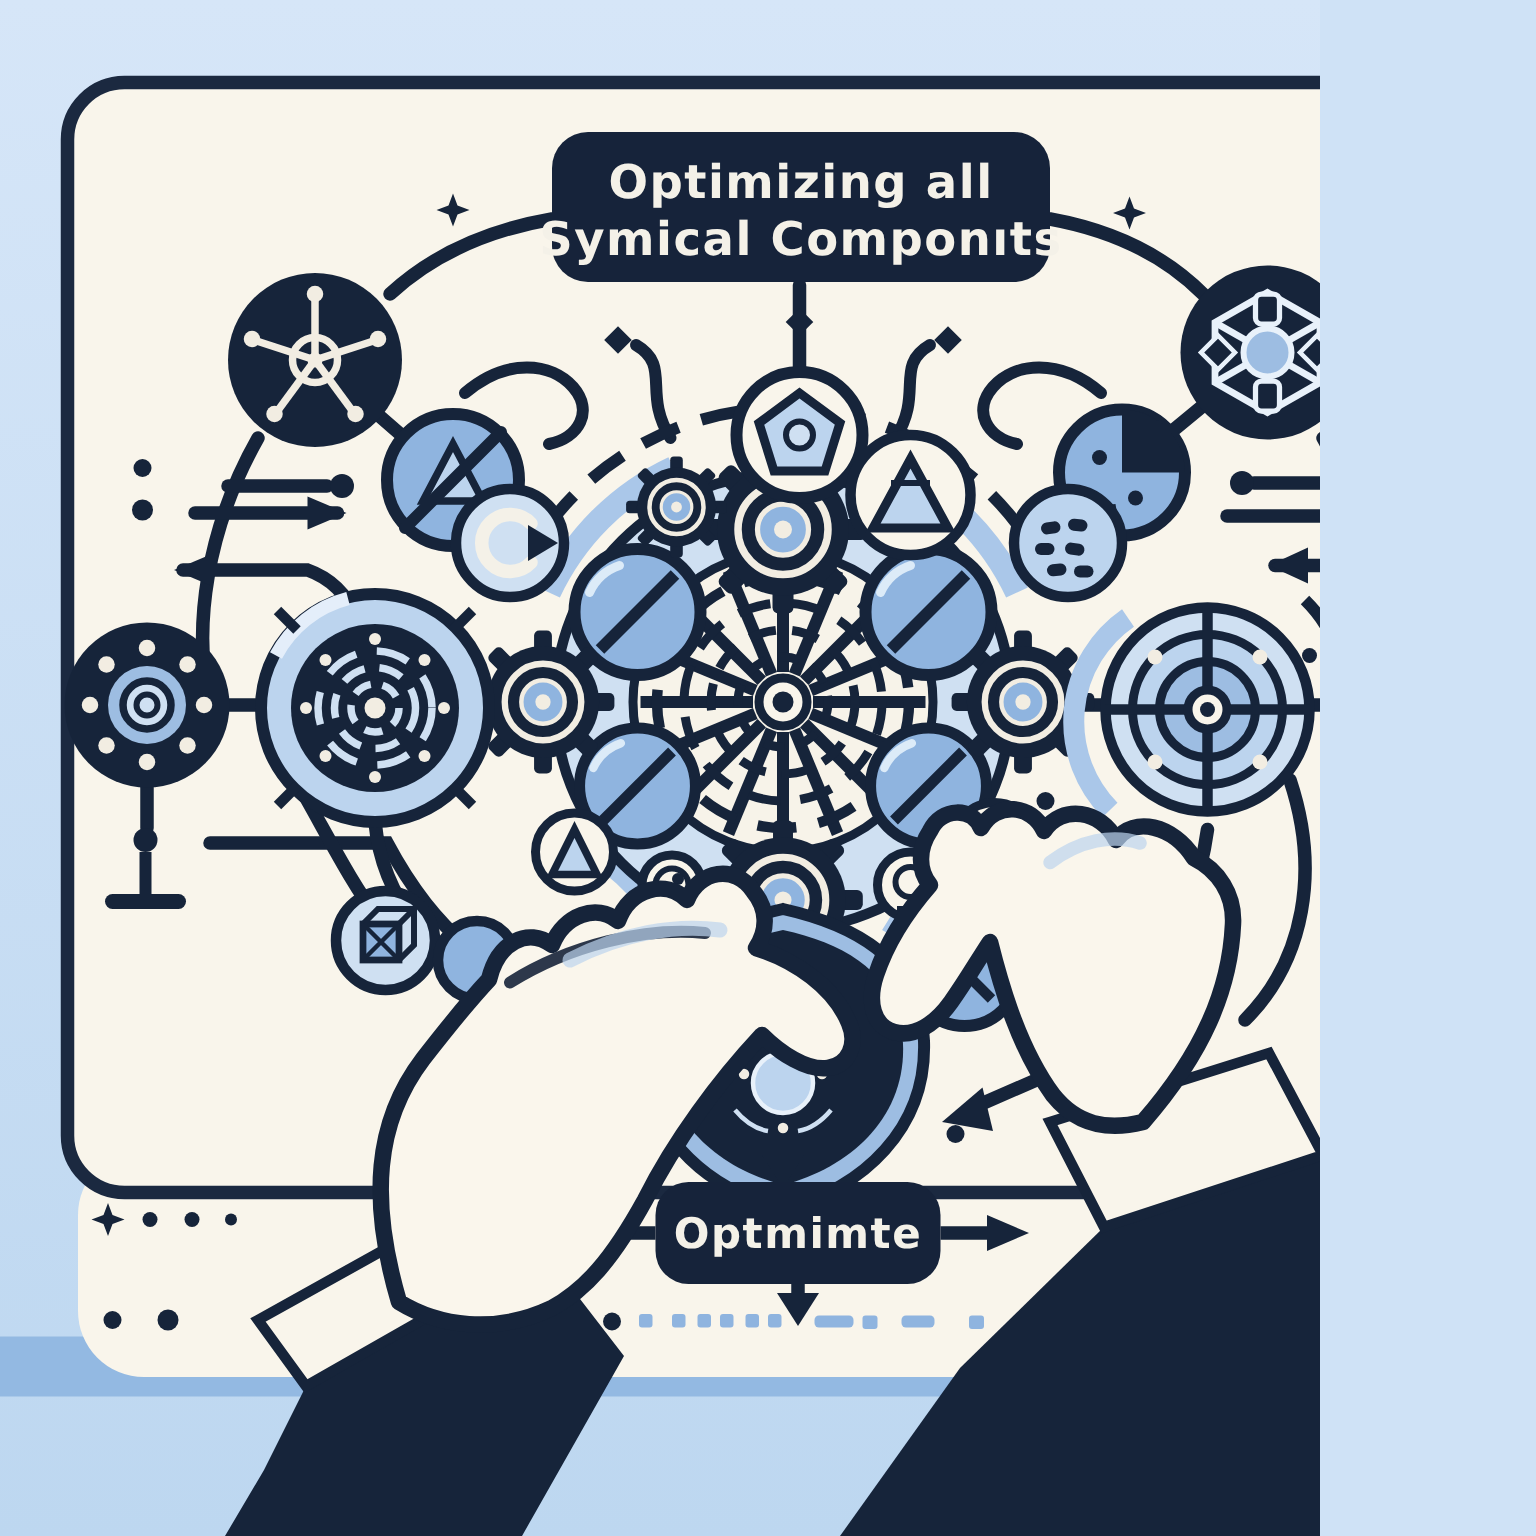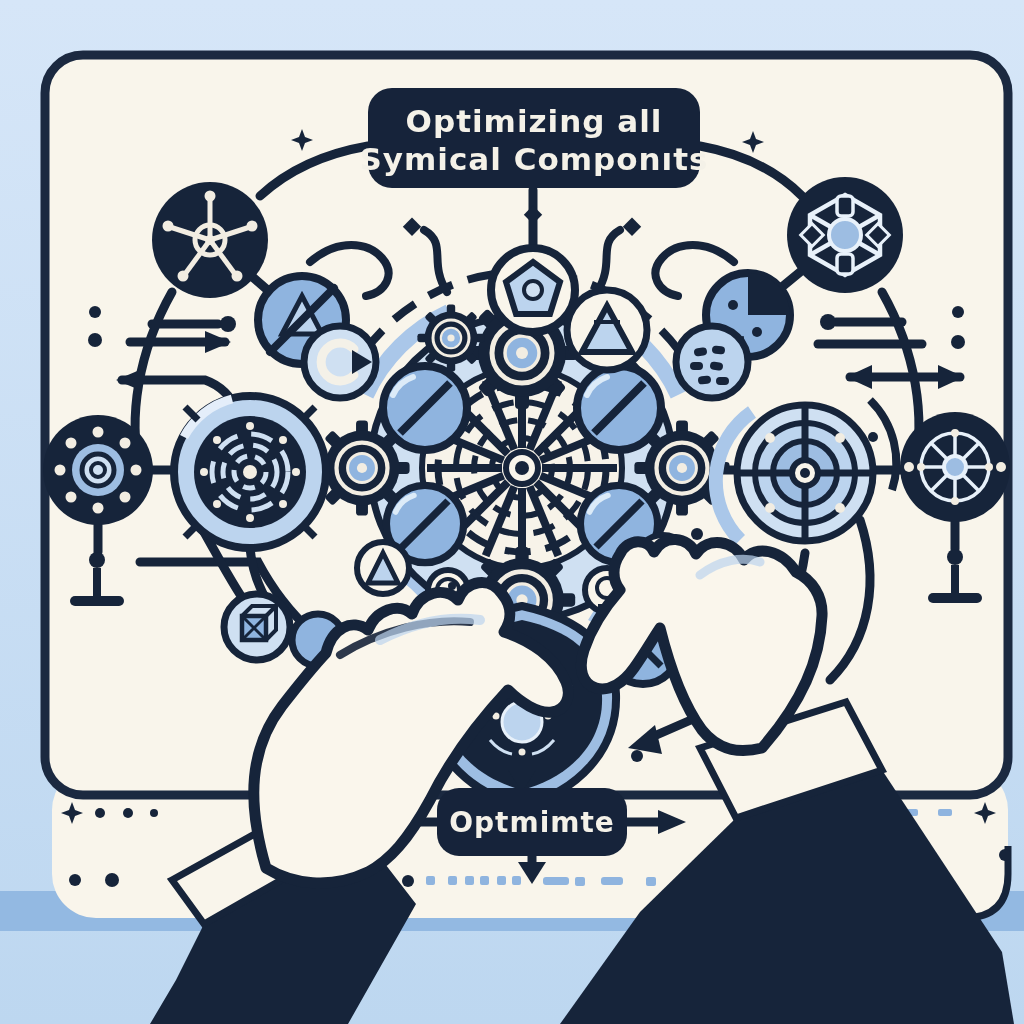--- a/index.html
+++ b/index.html
@@ -1,16 +1,16 @@
 <!DOCTYPE html>
 <html><head>
 <meta charset="utf-8">
 <style>
   html,body{margin:0;padding:0;background:#cfe2f6;}
-  .stage{width:1024px;height:1024px;position:relative;overflow:hidden;}
+  .stage{width:880px;height:1024px;position:relative;overflow:hidden;}
   svg{display:block;}
   .boxtext{font-family:"DejaVu Sans",sans-serif;font-weight:bold;fill:#f4f1e8;text-anchor:middle;}
   .t30{font-size:31px;letter-spacing:1px;}
   .t27{font-size:28px;letter-spacing:1px;}
 </style>
 </head>
 <body>
 
 <div class="stage">
 <svg width="1024" height="1024" viewBox="0 0 1024 1024">

